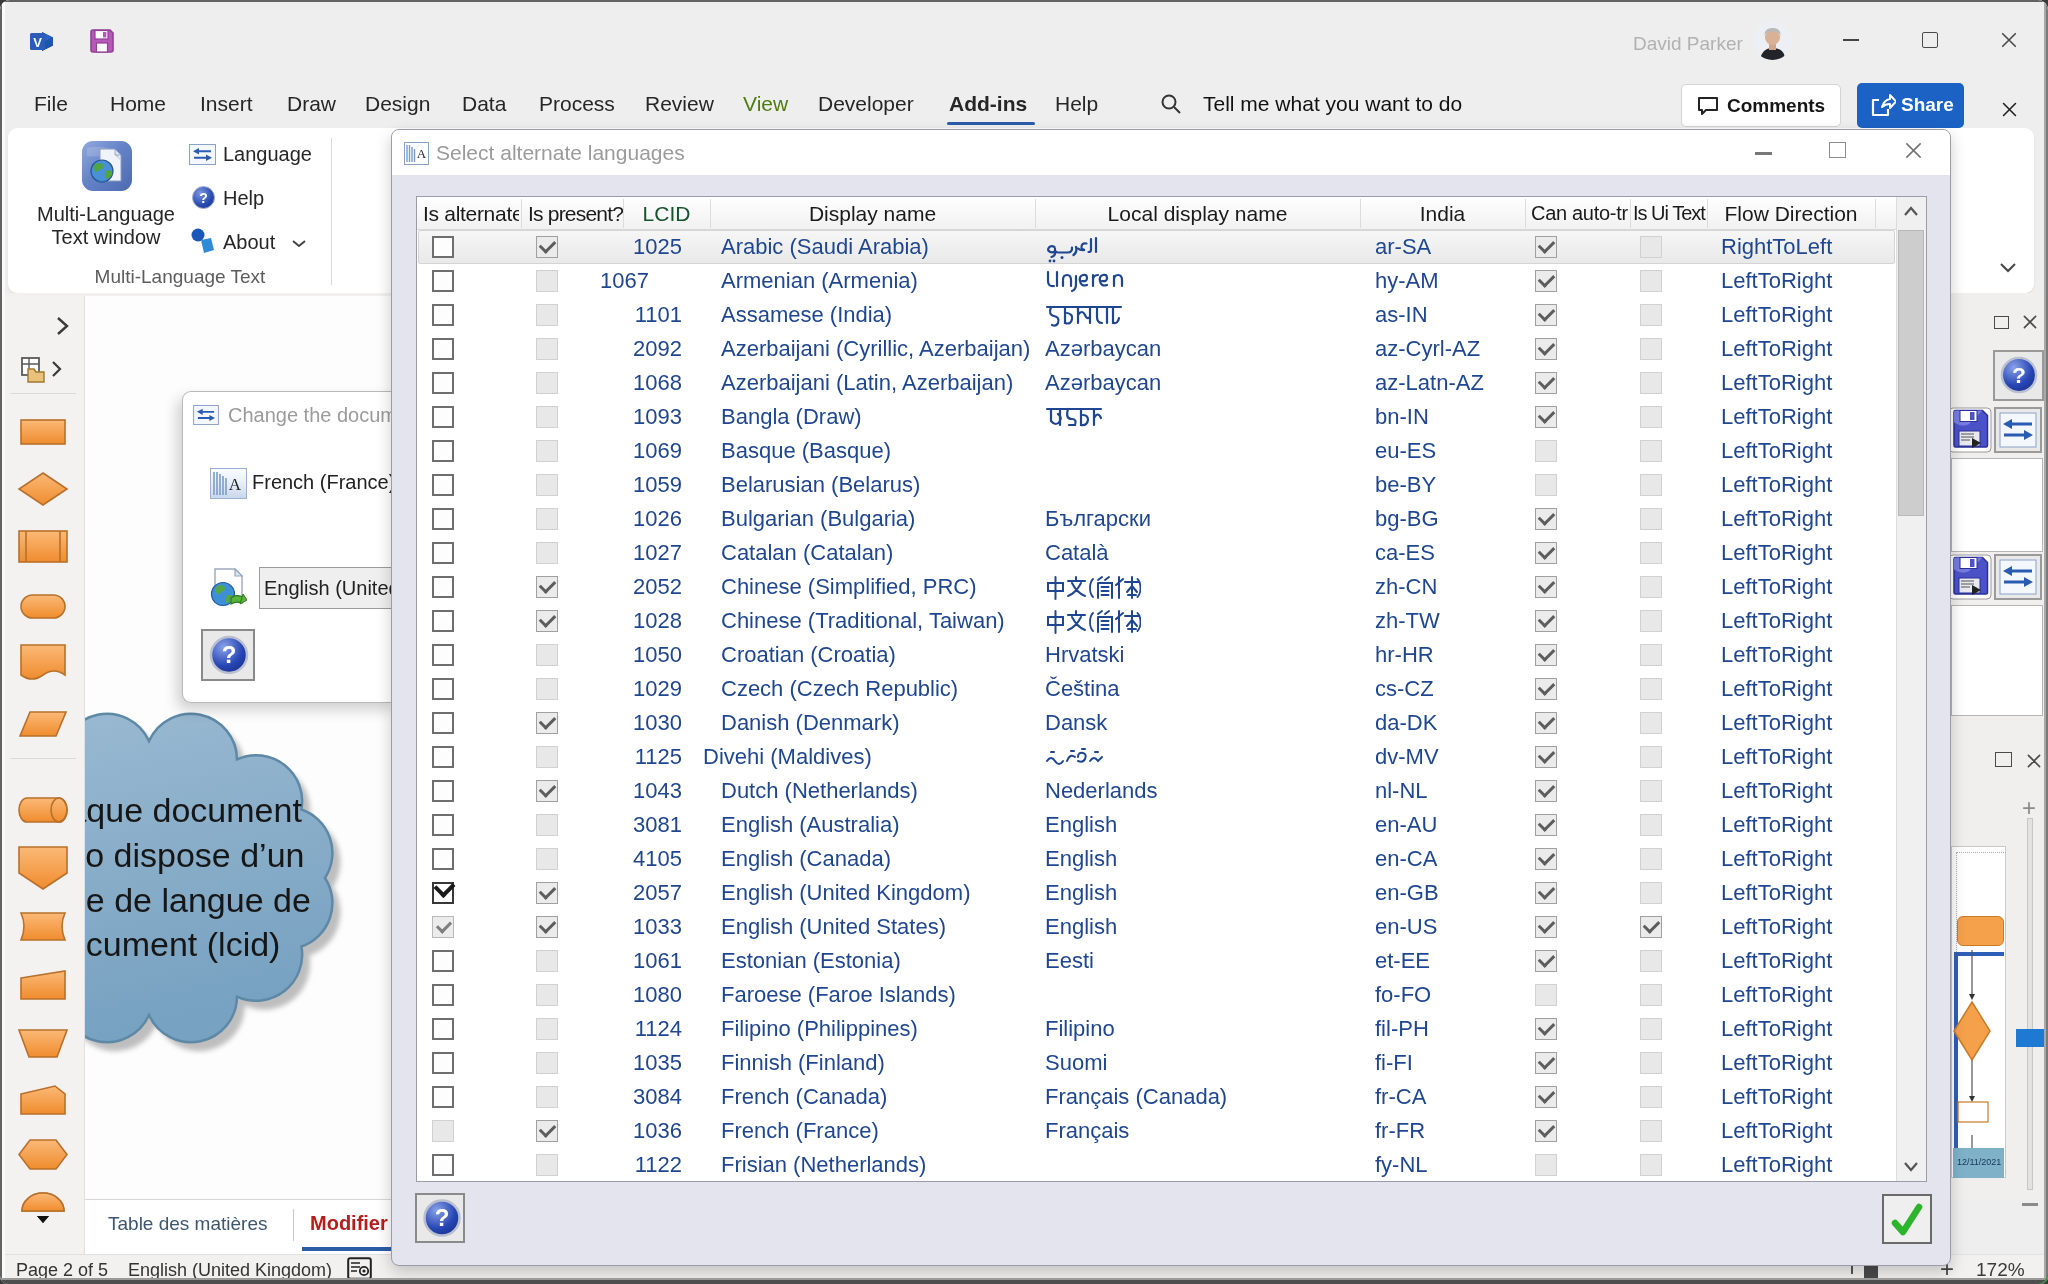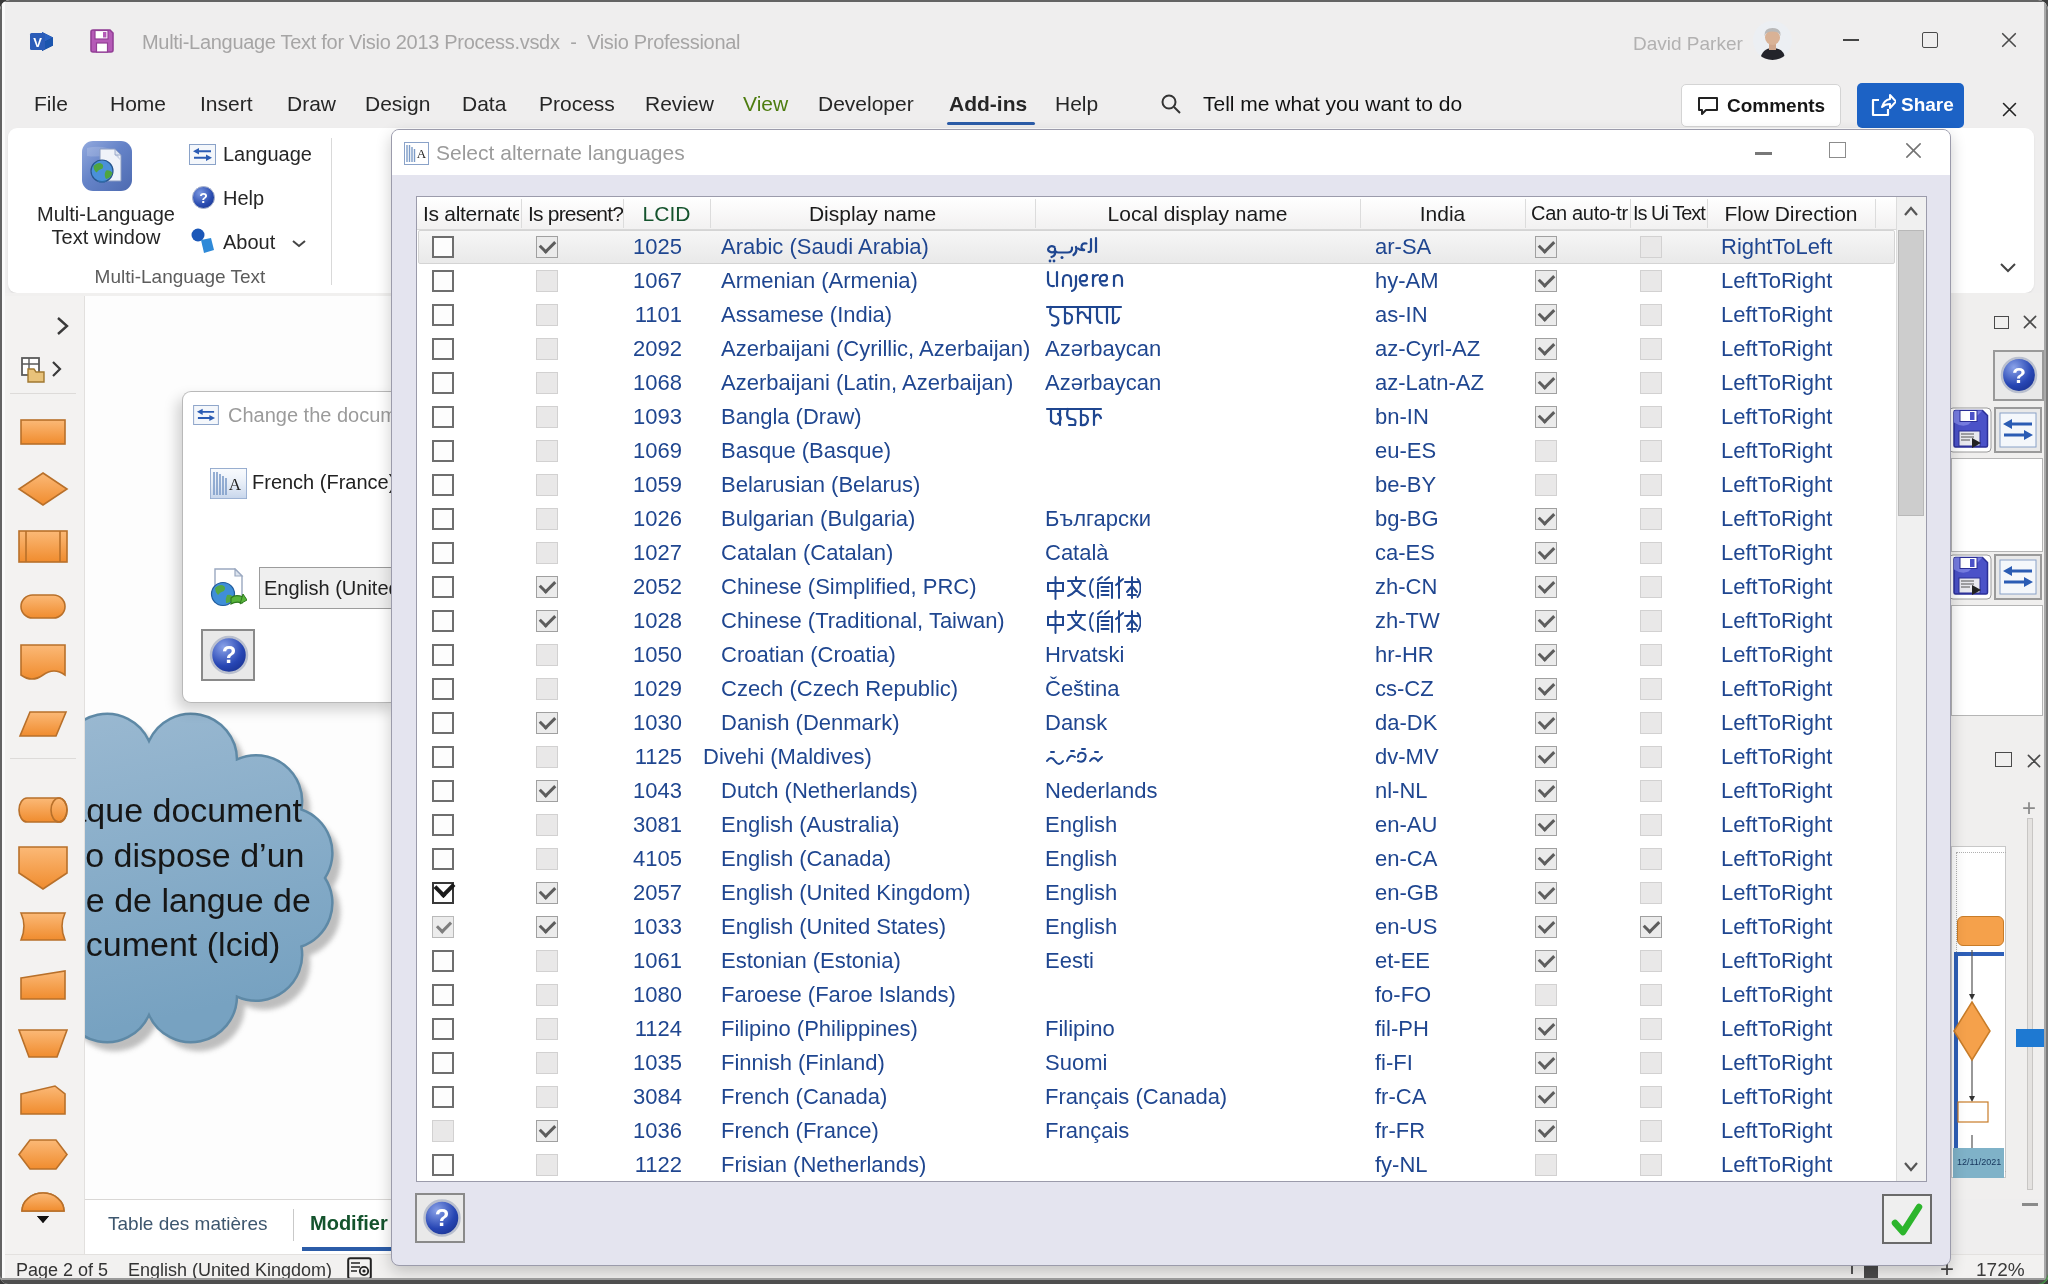--- a/index.html
+++ b/index.html
@@ -23,21 +23,20 @@
 <path d="M25 9.5 L25 17.5 14 23 14 15 Z" fill="#1a55ae"></path>
 <rect x="2" y="5" width="15" height="17" rx="1.5" fill="#2b5cb8"></rect>
 <text x="9.5" y="18.5" font-size="13" font-weight="bold" fill="#fff" text-anchor="middle" font-family="Liberation Sans">V</text>
 </svg>
 <svg class="ab" style="left:88px;top:27px" width="28" height="28" viewBox="0 0 28 28">
 <path d="M3 5 q0 -2 2 -2 l17 0 3 3 0 17 q0 2 -2 2 l-18 0 q-2 0 -2 -2 z" fill="#b55ab7" stroke="#933f96" stroke-width="1.6"></path>
 <rect x="7" y="3.5" width="13" height="8.5" fill="#fff" stroke="#933f96" stroke-width="1.2"></rect>
 <rect x="15" y="5" width="3.4" height="5.5" fill="#b55ab7"></rect>
 <rect x="8.5" y="16" width="11" height="9" fill="#fff" stroke="#933f96" stroke-width="1.2"></rect>
 </svg>
-<div class="t" style="left:142px;top:31px;font-size:20px;letter-spacing:-0.3px;color:#a6a5a5">Multi-Language Text for Visio 2013 Process.vsdx&nbsp;&nbsp;-&nbsp;&nbsp;Visio Professional</div>
 <div class="t" style="left:1633px;top:33px;font-size:19px;color:#b2b1b1">David Parker</div>
 <svg class="ab" style="left:1753px;top:21px" width="39" height="39" viewBox="0 0 39 39">
 <defs>
         <clipPath id="avc">
           <circle cx="19.5" cy="19.5" r="19.5"></circle>
         </clipPath>
       </defs>
 <g clip-path="url(#avc)">
 <rect width="39" height="39" fill="#eceff3"></rect>
 <path d="M7 39 q2 -12 12.5 -12 q12.5 0 12.5 12 z" fill="#23232a"></path>
@@ -299,21 +298,21 @@
     </svg>
 <div class="ab" style="left:1953px;top:1148px;width:51px;height:30px;background:#7fb2c8"></div>
 <div class="t" style="left:1957px;top:1157px;font-size:9px;color:#16365c">12/11/2021</div>
 <div class="t" style="left:2022px;top:794px;font-size:24px;color:#8a8a8a">+</div>
 <div class="ab" style="left:2027px;top:818px;width:6px;height:372px;background:#e4e2e0;border:1px solid #c8c6c4"></div>
 <div class="ab" style="left:2016px;top:1029px;width:28px;height:18px;background:#1e79d2"></div>
 <div class="ab" style="left:2022px;top:1203px;width:16px;height:3px;background:#8a8a8a"></div>
 <div class="ab" style="left:85px;top:1199px;width:1866px;height:55px;background:#fff;border-top:1px solid #d9d7d5"></div>
 <div class="t" style="left:108px;top:1213px;font-size:19px;color:#3d566e">Table des matières</div>
 <div class="ab" style="left:293px;top:1209px;width:1px;height:32px;background:#c9c9c9"></div>
-<div class="t" style="left:310px;top:1212px;font-size:20px;font-weight:bold;color:#14532d">Modifier</div>
+<div class="t" style="left:310px;top:1212px;font-size:20px;font-weight:bold;color:#b91c1c">Modifier</div>
 <div class="ab" style="left:302px;top:1247px;width:95px;height:4px;background:#2b5ca8"></div>
 <svg class="ab" style="left:10px;top:1190px" width="66" height="40" viewBox="0 0 66 40">
       <defs>
         <linearGradient id="og2" x1="0" y1="0" x2="0" y2="1">
           <stop offset="0" stop-color="#fbb977"></stop>
           <stop offset="1" stop-color="#f08c2e"></stop>
         </linearGradient>
       </defs>
       <path d="M12 21 a21 18 0 0 1 42 0 z" fill="url(#og2)" stroke="#b8702a" stroke-width="1.6"></path>
       <path d="M27 26 l12 0 -6 7 z" fill="#111"></path>
@@ -384,21 +383,21 @@
         <circle cx="17" cy="23.5" r="1.5" fill="#1f4690"></circle>
         <circle cx="5" cy="27" r="1.4" fill="#1f4690"></circle>
         <circle cx="9" cy="27" r="1.4" fill="#1f4690"></circle>
       </svg></div>
 <div class="t nv" style="left:1375px;top:234px;font-size:22px">ar-SA</div>
 <div class="cb p ck" style="left:1535px;top:236px;width:22px;height:22px"></div>
 <div class="cb d" style="left:1640px;top:236px;width:22px;height:22px"></div>
 <div class="t nv" style="left:1721px;top:234px;font-size:22px">RightToLeft</div>
 <div class="cb " style="left:432px;top:270px;width:22px;height:22px"></div>
 <div class="cb d" style="left:536px;top:270px;width:22px;height:22px"></div>
-<div class="t nv" style="left:600px;top:268px;width:82px;text-align:right;font-size:22px">1067</div>
+<div class="t nv" style="left:600px;top:268px;width:82px;font-size:22px">1067</div>
 <div class="t nv" style="left:721px;top:268px;font-size:22px">Armenian (Armenia)</div>
 <div class="ab" style="left:1045px;top:268px"><svg width="82" height="26" viewBox="0 0 82 26">
         <g stroke="#1f4690" stroke-width="2.2" fill="none" stroke-linecap="round">
           <path d="M3 4 l0 9 q0 6 6 5 M12 4 l0 14"></path>
           <path d="M18 12 q0 -5 4 -5 q4 0 4 5 l0 6 M18 13 l0 5"></path>
           <path d="M31 8 l0 8 q0 6 -4 7"></path>
           <path d="M37 13 q5 1 5 -3 q0 -4 -4 -3 q-4 1 -3 6 q1 6 7 4"></path>
           <path d="M48 7 l0 11 M48 12 q0 -5 5 -5"></path>
           <path d="M57 13 q5 1 5 -3 q0 -4 -4 -3 q-4 1 -3 6 q1 6 7 4"></path>
           <path d="M69 18 l0 -10 M69 12 q0 -5 4 -5 q4 0 4 5 l0 6"></path>

